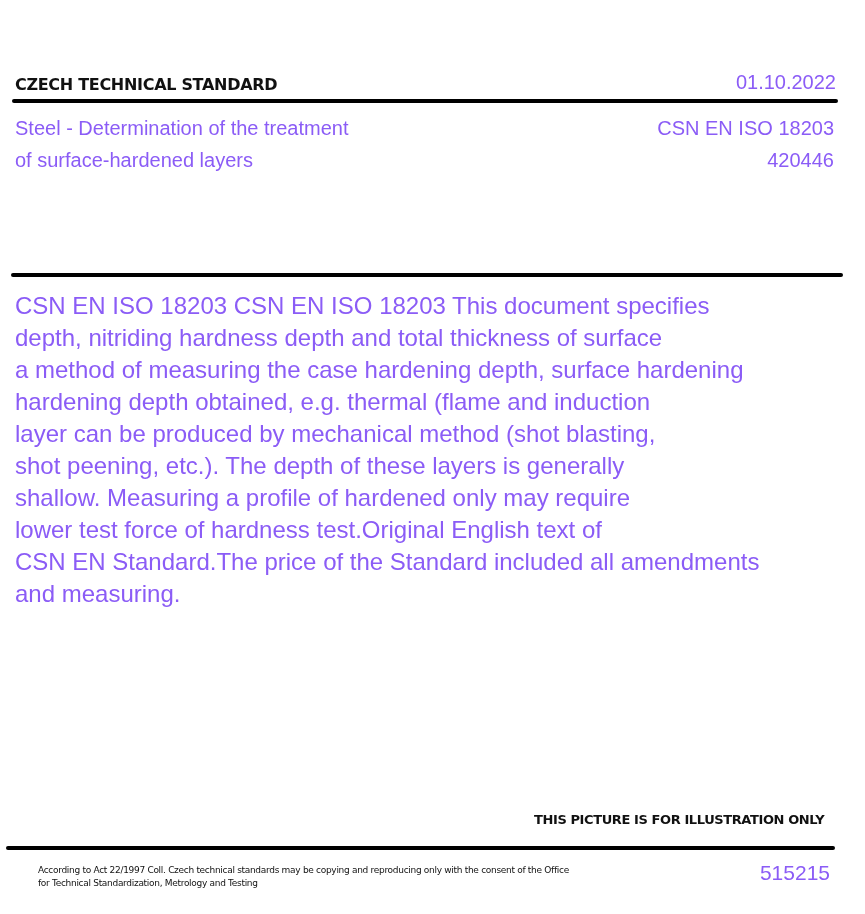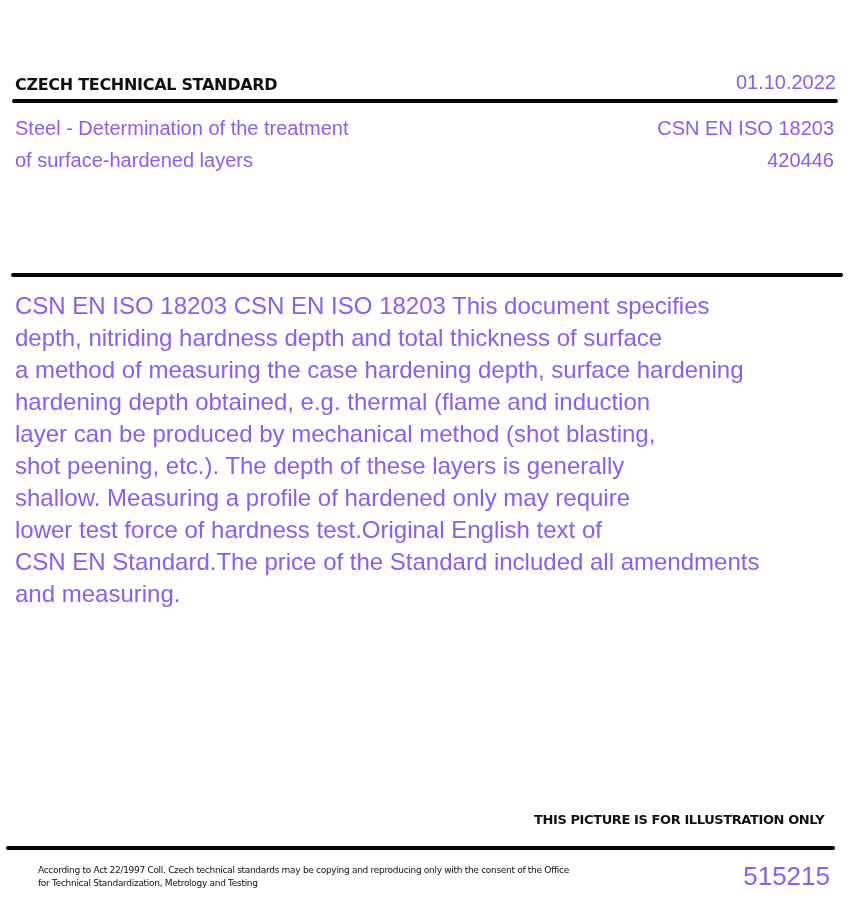--- a/index.html
+++ b/index.html
@@ -67,21 +67,21 @@
       font-family: "DejaVu Sans", sans-serif;
       font-size: 9px;
       line-height: 13px;
       color: #111;
       letter-spacing: -0.3px;
       margin-left: 28px;
     }
     .code {
       right: 35px;
       top: 861px;
-      font-size: 26px;
+      font-size: 21px;
     }
   </style>
 </head>
 <body>
 
 <div class="abs doc-type">CZECH TECHNICAL STANDARD</div>
 <div class="abs date teal">01.10.2022</div>
 <div class="rule" style="left:12px; width:826px; top:99px;"></div>
 
 <div class="abs title-line teal" style="top:117px;">Steel - Determination of the treatment</div>

